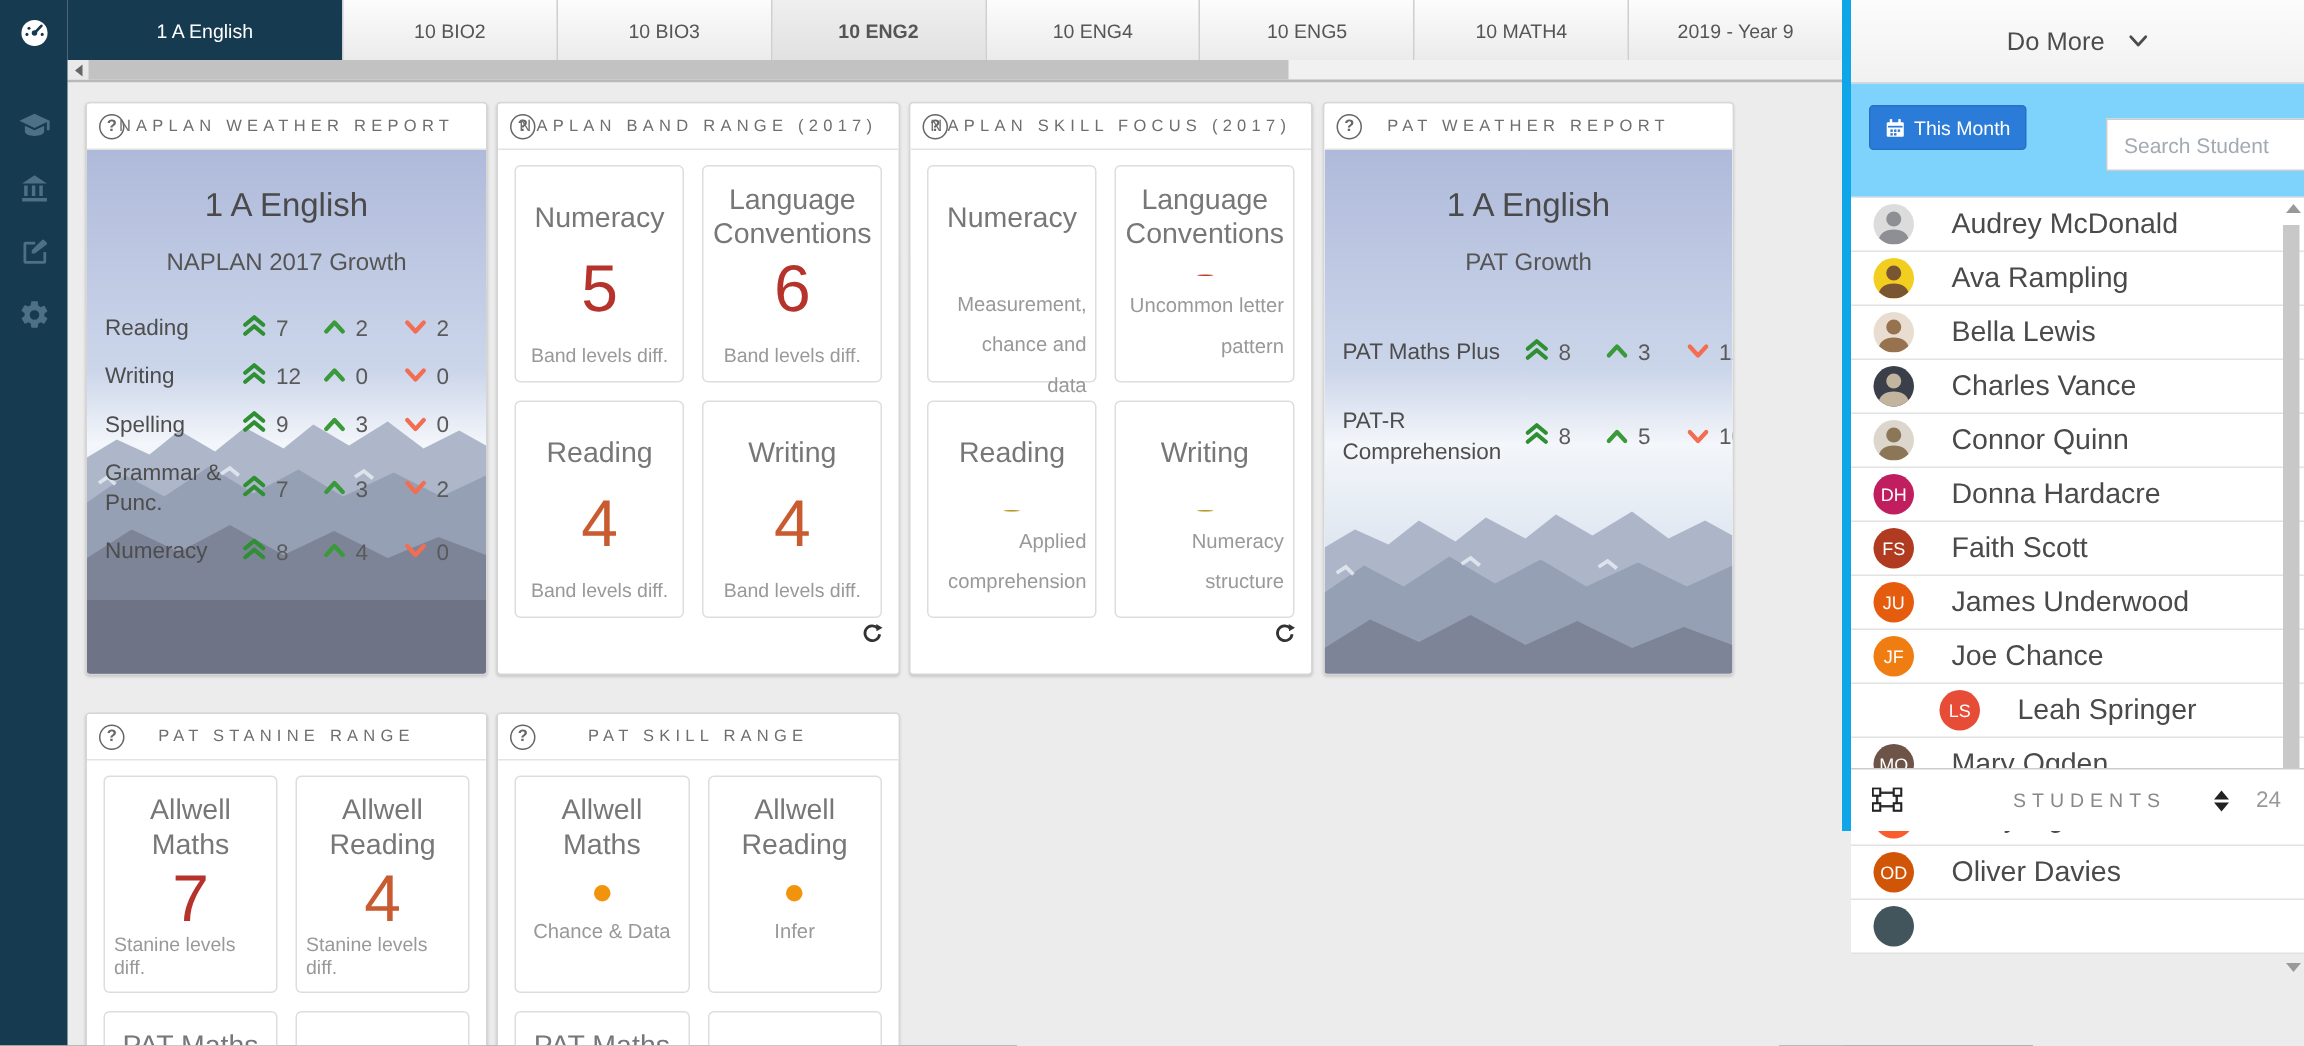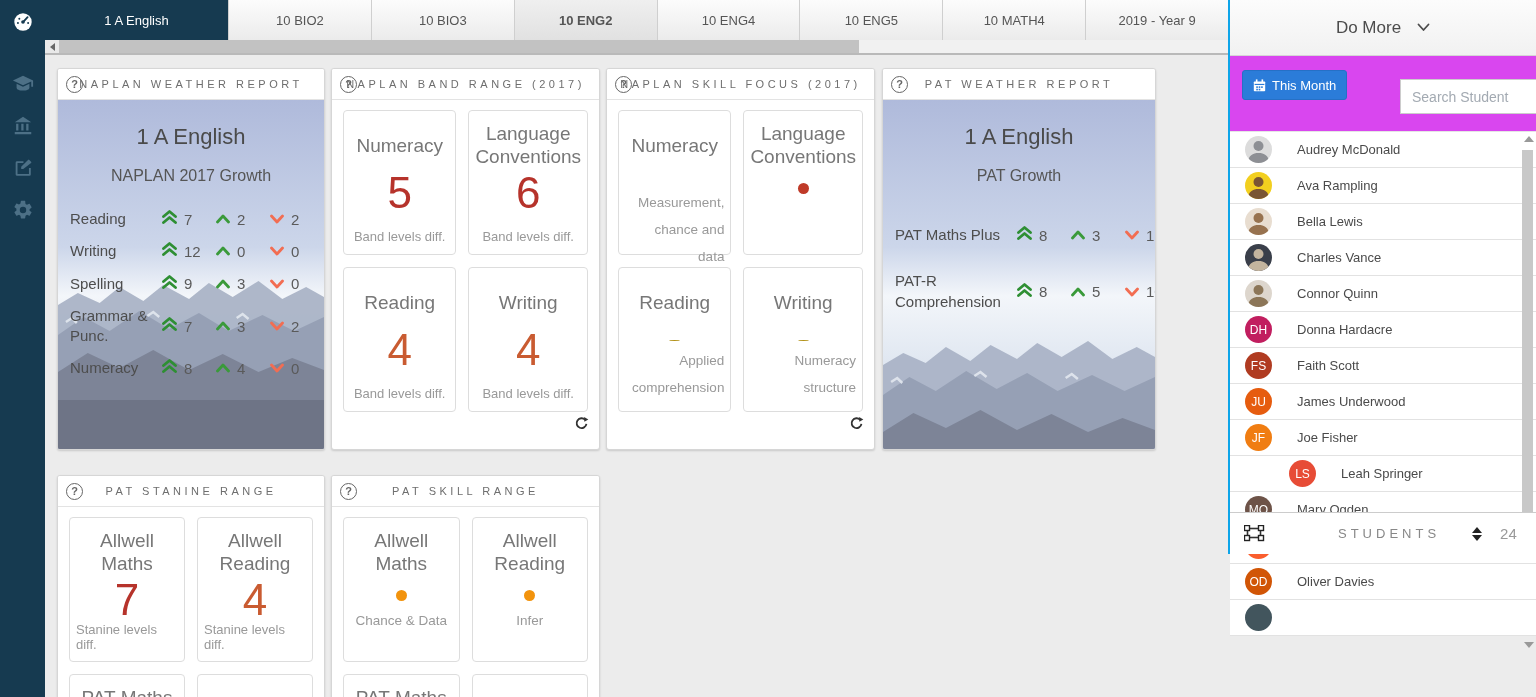--- a/index.html
+++ b/index.html
@@ -61,40 +61,40 @@
         align-items:center;padding:12px 6px 10px 6px;background:#fff;}
   .tile .tname{font-size:19px;color:#777;text-align:center;line-height:1.2;min-height:46px;display:flex;align-items:center;}
   .tile .tval{font-size:44px;font-weight:300;line-height:1;margin-top:2px;}
   .tile .tcap{font-size:13px;color:#999;margin-top:auto;}
   .tile .dot{width:11px;height:11px;border-radius:50%;margin-top:14px;}
   .tile .tskill{font-size:13.5px;color:#999;text-align:right;line-height:2;margin-top:6px;}
   .refresh-row{height:26px;display:flex;align-items:center;justify-content:flex-end;padding-right:10px;}
   .refresh-row svg{cursor:pointer;}
 
   
-  #rightpanel{position:absolute;left:1228px;top:0;width:308px;height:554px;background:#d946ef;border-left:2px solid #0ea5e9;}
+  #rightpanel{position:absolute;left:1228px;top:0;width:308px;height:554px;background:#7dd3fc;border-left:6px solid #0ea5e9;}
   #domore{height:56px;background:linear-gradient(#fcfcfc,#f1f1f1);border-bottom:1px solid #d5d5d5;
           display:flex;align-items:center;justify-content:center;cursor:pointer;}
   #domore .dm-label{font-size:17px;color:#4c4c4c;margin-right:16px;}
   #rtoolbar{height:58px;position:relative;}
   #thismonth{position:absolute;left:12px;top:14px;height:30px;padding:0 10px;background:#2b7cd9;border:1px solid #2670c6;
           border-radius:3px;color:#fff;font-size:13px;display:flex;align-items:center;cursor:pointer;}
   #thismonth svg{margin-right:6px;}
   #searchwrap{position:absolute;left:122px;top:23px;width:176px;height:35px;border:1px solid #ccc;background:#fff;margin-left:48px;}
   #searchwrap input{border:none;outline:none;width:140px;height:100%;padding-left:11px;font-size:14px;color:#555;
           font-family:inherit;background:transparent;}
   #searchwrap input::placeholder{color:#a3aab2;}
   #clearsearch{position:absolute;right:8px;top:10px;cursor:pointer;}
 
   #studentlist{position:absolute;left:0;top:131px;width:308px;height:524px;overflow:hidden;border-top:1px solid #e5e5e5;}
   .stu-row{height:36px;display:flex;align-items:center;border-bottom:1px solid #e2e2e2;padding-left:15px;cursor:pointer;background:#fff;}
   .avatar{width:27px;height:27px;border-radius:50%;flex:0 0 27px;display:flex;align-items:center;justify-content:center;
           color:#fff;font-size:12px;overflow:hidden;}
   .avatar svg{width:27px;height:27px;display:block;}
-  .stu-name{margin-left:25px;font-size:13px;color:#4a4a4a;}
+  .stu-name{margin-left:25px;font-size:19px;color:#4a4a4a;}
 
   
   #vscroll{position:absolute;right:2px;top:136px;width:12px;height:512px;}
   #vscroll .varrow-up{position:absolute;top:0;left:2px;width:0;height:0;border-bottom:6px solid #999;
         border-left:5px solid transparent;border-right:5px solid transparent;cursor:pointer;}
   #vscroll .varrow-down{position:absolute;bottom:0;left:2px;width:0;height:0;border-top:6px solid #999;
         border-left:5px solid transparent;border-right:5px solid transparent;cursor:pointer;}
   #vscroll .vthumb{position:absolute;top:14px;left:0;width:11px;height:368px;background:#c8c8c8;cursor:pointer;}
 
   #stu-footer{position:absolute;left:0;bottom:0;width:308px;height:42px;border-top:1px solid #ccc;background:#fff;
@@ -363,20 +363,21 @@
       </div>
       <div class="tiles">
           <div class="tile">
             <span class="tname">Numeracy</span>
             <span class="dot" style="background:#dfa51f"></span>
             <span class="tskill">Measurement, chance and data</span>
           </div>
           <div class="tile">
             <span class="tname">Language Conventions</span>
             <span class="dot" style="background:#bf3a28"></span>
+            <span class="tskill">Uncommon letter pattern</span>
           </div>
           <div class="tile">
             <span class="tname">Reading</span>
             <span class="dot" style="background:#b29118"></span>
             <span class="tskill">Applied comprehension</span>
           </div>
           <div class="tile">
             <span class="tname">Writing</span>
             <span class="dot" style="background:#b29118"></span>
             <span class="tskill">Numeracy structure</span>
@@ -608,21 +609,21 @@
         <div class="stu-row">
           <span class="avatar" style="background: rgb(176, 59, 33);">FS</span>
           <span class="stu-name">Faith Scott</span>
         </div>
         <div class="stu-row">
           <span class="avatar" style="background: rgb(230, 92, 15);">JU</span>
           <span class="stu-name">James Underwood</span>
         </div>
         <div class="stu-row">
           <span class="avatar" style="background: rgb(240, 125, 18);">JF</span>
-          <span class="stu-name">Joe Fisher</span>
+          <span class="stu-name">Joe Chance</span>
         </div>
         <div class="stu-row">
           <span class="avatar" style="background: rgb(231, 76, 54); margin-left: 44px;">LS</span>
           <span class="stu-name">Leah Springer</span>
         </div>
         <div class="stu-row">
           <span class="avatar" style="background: rgb(109, 83, 72);">MO</span>
           <span class="stu-name">Mary Ogden</span>
         </div>
         <div class="stu-row">

